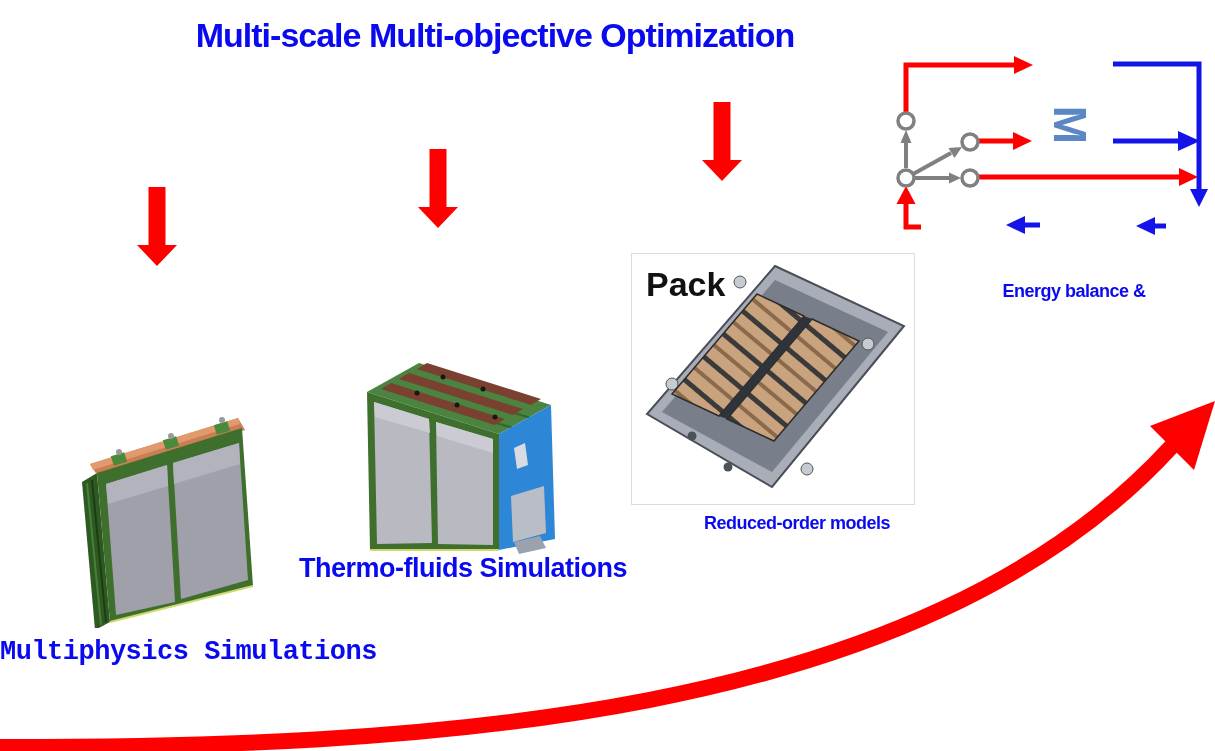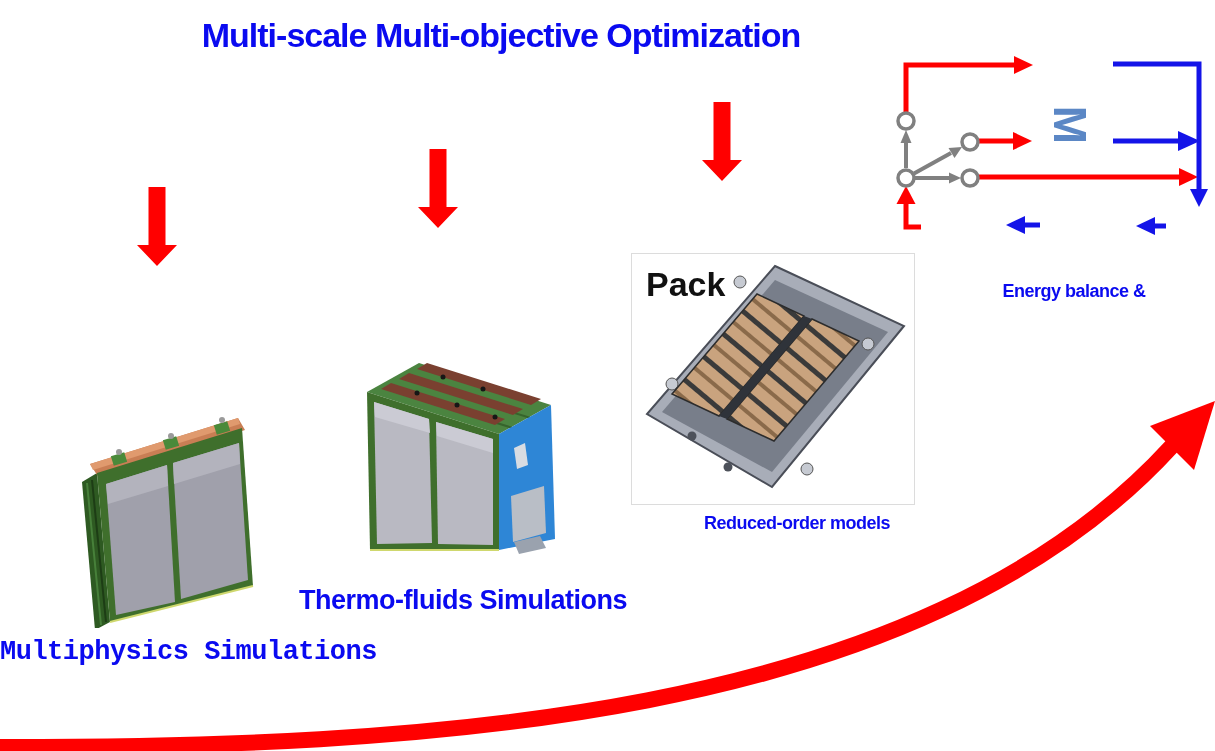--- a/index.html
+++ b/index.html
@@ -6,24 +6,24 @@
   .canvas{
     position:relative;width:1215px;height:751px;background:#ffffff;
     overflow:hidden;font-family:"Liberation Sans",sans-serif;
   }
   .abs{position:absolute;}
   .blue-label{
     color:#0A0AF0;font-weight:bold;text-align:center;
     letter-spacing:-0.5px;line-height:1.25;white-space:nowrap;
   }
   #title{
-    left:156px;top:14px;width:690px;font-size:34px;letter-spacing:-1px;
+    left:150px;top:14px;width:690px;font-size:34px;letter-spacing:-1px;
   }
   #label-multiphysics{left:0px;top:636px;width:322px;font-size:27px;font-family:Liberation Mono, monospace;}
-  #label-thermo{left:285px;top:584px;width:356px;font-size:27px;}
+  #label-thermo{left:285px;top:552px;width:356px;font-size:27px;}
   #label-reduced{left:640px;top:512px;width:314px;font-size:18px;}
   #label-energy{left:956px;top:274px;width:236px;font-size:18px;line-height:35px;white-space:normal;}
   #overlay-svg{left:0;top:0;width:1215px;height:751px;}
   .img-box{background:#ffffff;}
   #pack-box{left:631px;top:253px;width:284px;height:252px;border:1px solid #dcdcdc;box-sizing:border-box;}
   #module-box{left:347px;top:333px;width:226px;height:229px;}
   #cell-box{left:72px;top:396px;width:185px;height:232px;}
   svg{display:block;}
 </style>
 </head>

